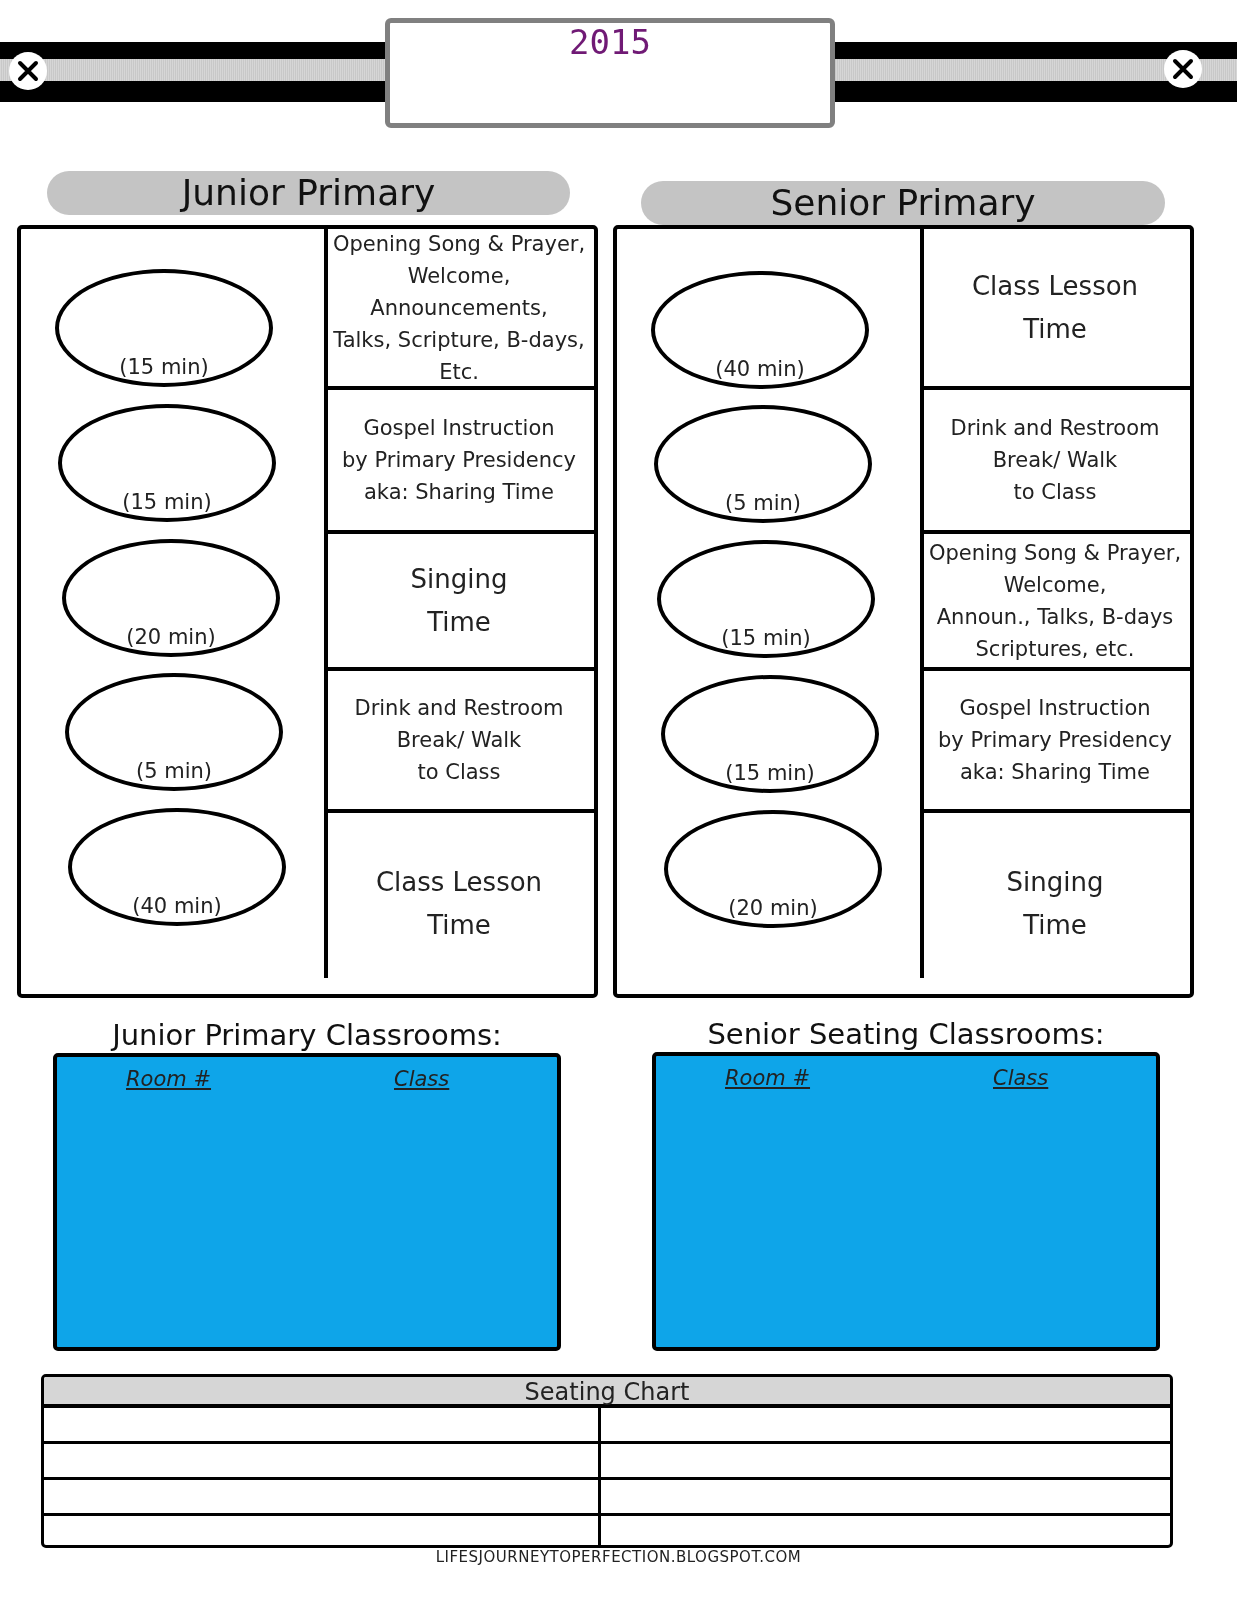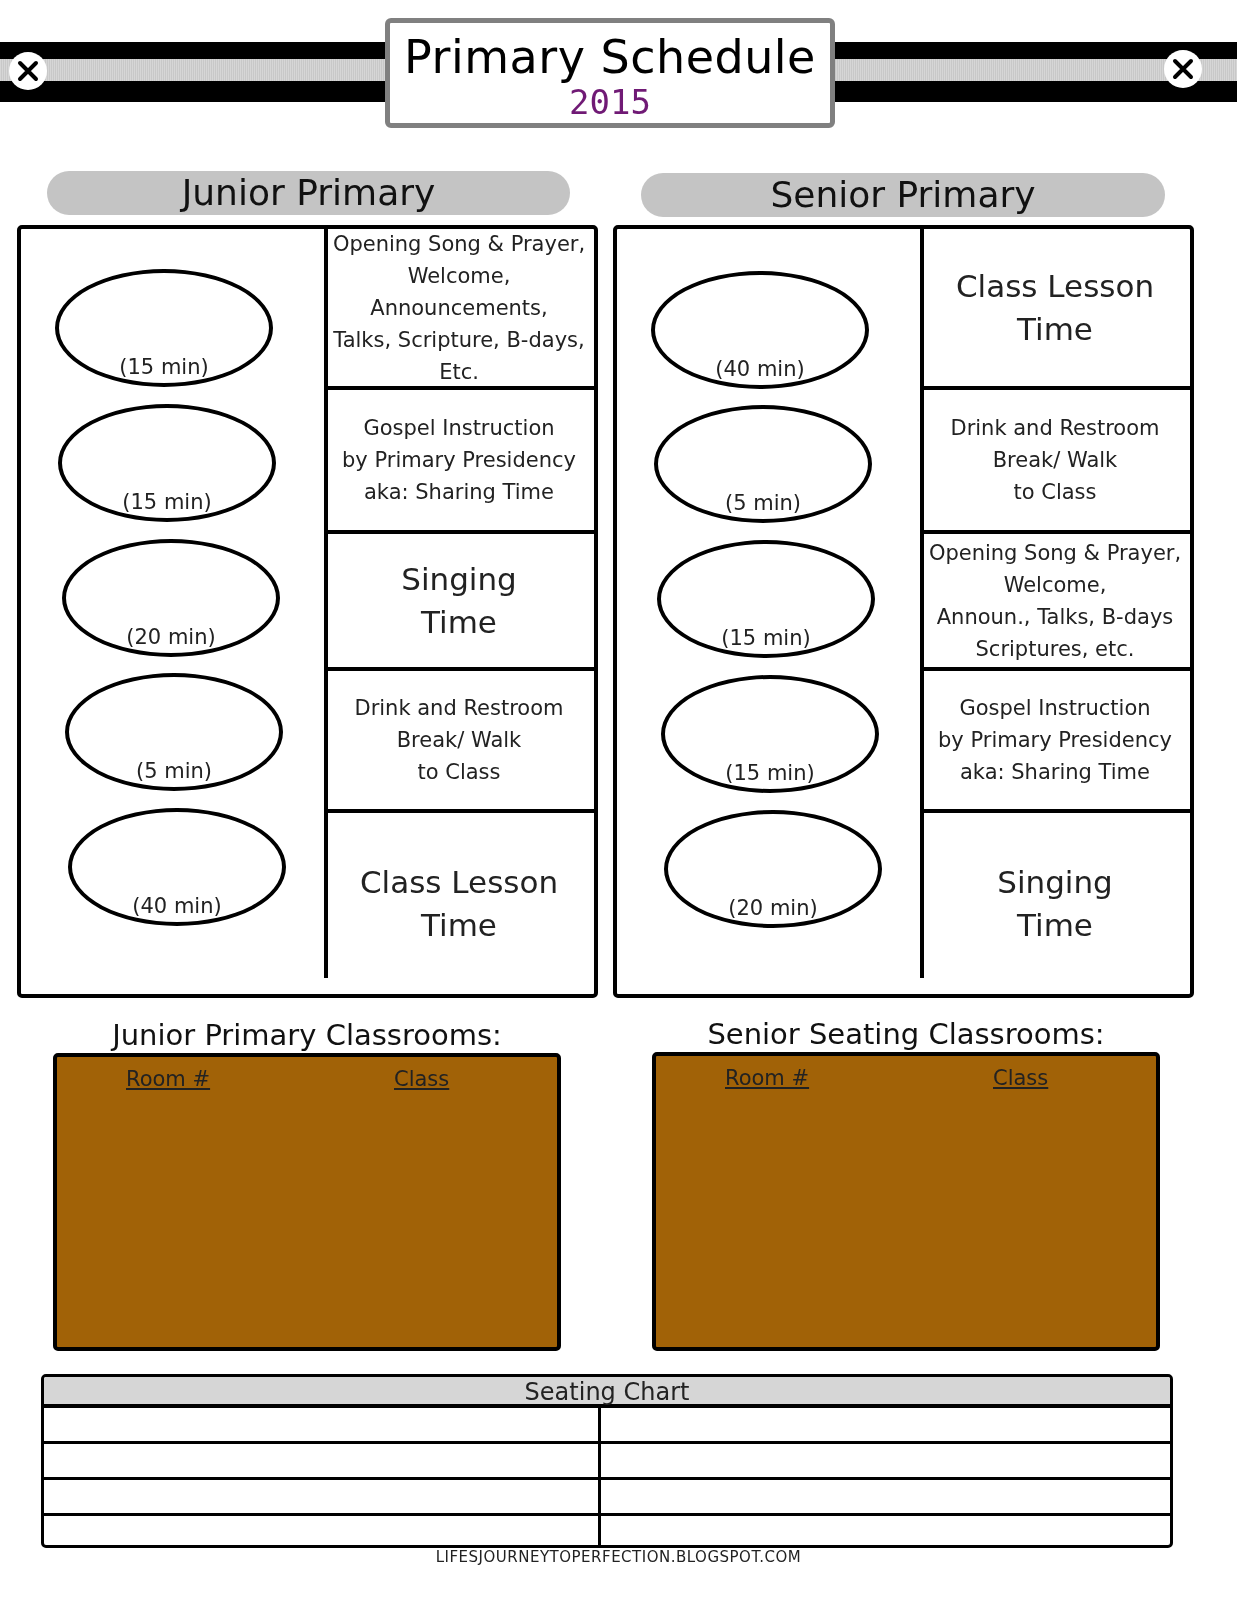--- a/index.html
+++ b/index.html
@@ -23,29 +23,29 @@
           text-align: center; font-size: 36px; line-height: 44px; color: #111; }
 
   
   .panel { position: absolute; border: 4px solid #000; border-radius: 5px; box-sizing: border-box; background: #fff; }
   .panel-left { position: absolute; left: 0; top: 0; bottom: 16px; border-right: 4px solid #000; }
   .cells { position: absolute; top: 0; bottom: 0; right: 0; display: flex; flex-direction: column; }
   .cell { border-bottom: 4px solid #000; display: flex; align-items: center; justify-content: center;
           text-align: center; box-sizing: border-box; white-space: pre-line; color: #222; }
   .cell:last-child { border-bottom: none; }
   .cell.small { font-size: 21px; line-height: 32px; }
-  .cell.big { font-size: 31px; line-height: 43px; }
+  .cell.big { font-size: 26px; line-height: 43px; }
 
   .oval { position: absolute; width: 218px; height: 118px; border: 4px solid #000; border-radius: 50%;
           box-sizing: border-box; }
   .oval-label { position: absolute; left: 0; right: 0; bottom: 4px; text-align: center; font-size: 21px; color: #222; }
 
   
   .cr-title { position: absolute; font-size: 29px; color: #111; text-align: center; }
-  .cr-box { position: absolute; border: 4px solid #000; border-radius: 5px; box-sizing: border-box; background: #a16207; }
+  .cr-box { position: absolute; border: 4px solid #000; border-radius: 5px; box-sizing: border-box; background: #0ea5e9; font-style: italic; }
   .cr-head { position: absolute; top: 10px; font-size: 21px; text-decoration: underline; color: #222; }
 
   
   .seat { position: absolute; left: 41px; top: 1374px; width: 1132px; height: 174px;
           border: 3px solid #000; border-radius: 5px; box-sizing: border-box; overflow: hidden; }
   .seat-head { height: 27px; background: #d6d6d6; border-bottom: 4px solid #000; text-align: center;
                font-size: 24px; line-height: 30px; color: #222; }
   .seat-row { display: flex; height: 33px; border-bottom: 3px solid #000; box-sizing: content-box; }
   .seat-row:last-child { border-bottom: none; }
   .seat-cell { flex: 0 0 554px; border-right: 3px solid #000; }
@@ -65,26 +65,25 @@
       <path d="M5 5 L21 21 M21 5 L5 21" stroke="#000" stroke-width="4" stroke-linecap="round"></path>
     </svg>
 </div>
 <div class="x-btn" style="left:1164px; top:50px;">
   <svg width="26" height="26" viewBox="0 0 26 26">
       <path d="M5 5 L21 21 M21 5 L5 21" stroke="#000" stroke-width="4" stroke-linecap="round"></path>
     </svg>
 </div>
 
 <div class="title-box">
-  <div class="title-main">Primary Schedule</div>
   <div class="title-year">2015</div>
 </div>
 
 <div class="pill" style="left:47px; top:171px; width:523px;">Junior Primary</div>
-<div class="pill" style="left:641px; top:173px; width:524px;">Senior Primary</div>
+<div class="pill" style="left:641px; top:181px; width:524px;">Senior Primary</div>
 
 <div class="panel" style="left:17px; top:225px; width:581px; height:773px;">
   <div class="panel-left" style="width:303px;">
     <div class="oval" style="left:34px; top:40px;">
         <span class="oval-label">(15 min)</span>
       </div>
     <div class="oval" style="left:37px; top:175px;">
         <span class="oval-label">(15 min)</span>
       </div>
     <div class="oval" style="left:41px; top:310px;">

